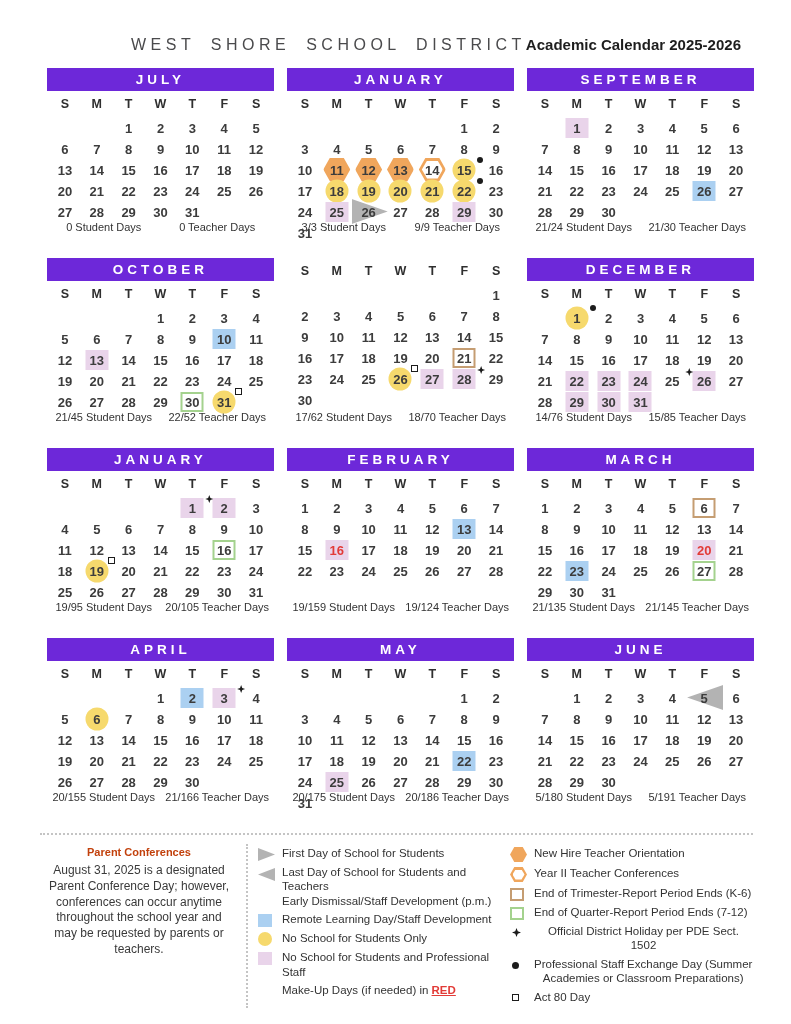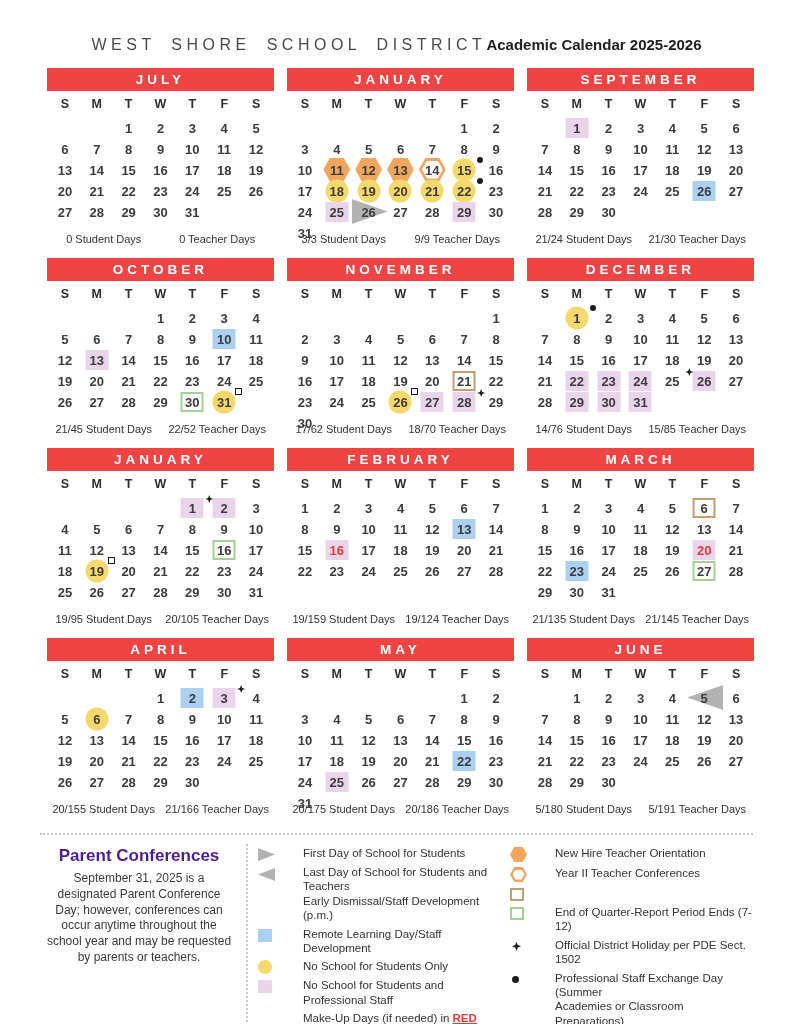--- a/index.html
+++ b/index.html
@@ -1,27 +1,27 @@
 <!DOCTYPE html>
 <html><head>
 <meta charset="utf-8">
 <style>
   * { margin:0; padding:0; box-sizing:border-box; }
   body { background:#fff; font-family:"Liberation Sans", sans-serif; }
   .page { position:relative; width:791px; height:1024px; background:#ffffff; overflow:hidden; }
 
   
-  .topbar { position:absolute; top:36px; left:52px; right:50px; display:flex; justify-content:center; align-items:baseline; }
+  .topbar { position:absolute; top:36px; left:52px; right:50px; display:flex; justify-content:flex-end; align-items:baseline; }
   .district { font-size:16px; letter-spacing:4.5px; word-spacing:7px; color:#4a4a4c; font-weight:400; }
   .pagetitle { font-size:15px; font-weight:800; color:#1e1e1e; }
 
   
   .cal-grid { position:absolute; top:68px; left:47px; display:grid; grid-template-columns:repeat(3,227px); column-gap:13px; }
   .month { position:relative; width:227px; height:190px; }
-  .mtitle { height:23px; background:#ef4444; color:#fff; font-size:13.5px; font-weight:700; letter-spacing:4px; text-align:center; line-height:23px; }
+  .mtitle { height:23px; background:#6d28d9; color:#fff; font-size:13.5px; font-weight:700; letter-spacing:4px; text-align:center; line-height:23px; }
   .wrow { display:grid; grid-template-columns:repeat(7,1fr); height:26px; align-items:center; padding:0 2px; }
   .wd { text-align:center; font-size:12.5px; font-weight:700; color:#2f2f2f; }
   .dgrid { display:grid; grid-template-columns:repeat(7,1fr); grid-auto-rows:21px; padding:0 2px; }
   .cell { position:relative; text-align:center; line-height:21px; }
   .num { position:relative; z-index:2; font-size:13px; font-weight:600; color:#3c3c3c; }
   .num.red { color:#e23b37; font-weight:700; }
 
   
   .shape { position:absolute; z-index:1; display:block; }
   .s-yellow { width:23px; height:23px; border-radius:50%; background:#f6d96d; left:50%; top:50%; transform:translate(-50%,-50%); }
@@ -38,33 +38,33 @@
   .s-tri-left  { width:36px; height:25px; right:-3px; top:-2px; background:#b3b3b3;
       clip-path:polygon(100% 0,0 50%,100% 100%); }
 
   
   .marker { position:absolute; z-index:3; display:block; }
   .mk-dot { width:6px; height:6px; border-radius:50%; background:#1c1c1c; top:-2px; right:-3px; }
   .mk-diamond { width:8px; height:8px; background:#1c1c1c; top:-2px; right:-5px;
       clip-path:polygon(50% 0,64% 36%,100% 50%,64% 64%,50% 100%,36% 64%,0 50%,36% 36%); }
   .mk-sq { width:7px; height:7px; border:1.5px solid #1c1c1c; background:#fff; top:-3px; right:-2px; }
 
-  .mfoot { position:absolute; top:165px; left:0; right:0; display:flex;align-items:flex-end; }
+  .mfoot { position:absolute; top:153px; left:0; right:0; display:flex;align-items:flex-end; }
   .fhalf { flex:1; text-align:center; font-size:11px; color:#333; }
 
   
   .legend { position:absolute; top:833px; left:40px; right:38px; border-top:2px dotted #c4c4c4; padding-top:9px; display:flex; }
   .pbox { width:208px; border-right:2px dotted #c4c4c4; padding:2px 12px 14px 4px; }
-  .pbox-title { font-size:17px; font-weight:700; color:#4c1d95; text-align:center; margin-bottom:5px; }
+  .pbox-title { font-size:11px; font-weight:700; color:#c2410c; text-align:center; margin-bottom:5px; }
   .pbox-body { font-size:12px; line-height:1.32; color:#3a3a3a; text-align:center; }
   .lcol { width:254px; padding:2px 0 0 10px; }
-  .lcol2 { flex:1; padding-left:8px; }
+  .lcol2 { flex:1; padding-left:8px;text-align:center; }
   .litem { display:flex; margin-bottom:4px; }
   .lic { width:24px; flex:0 0 24px; display:flex; justify-content:flex-start; padding-top:1px; }
-  .ltext { font-size:11.5px; line-height:1.25; color:#333;margin-left:21px; }
+  .ltext { font-size:11.5px; line-height:1.25; color:#333; }
   .redword { color:#e23b37; font-weight:700;text-decoration:underline; }
 
   i.lg { display:inline-block; }
   .lg-tri-right { width:17px; height:13px; background:#b3b3b3; clip-path:polygon(0 0,100% 50%,0 100%); margin-top:1px; }
   .lg-tri-left  { width:17px; height:13px; background:#b3b3b3; clip-path:polygon(100% 0,0 50%,100% 100%); margin-top:2px; }
   .lg-blue   { width:14px; height:13px; background:#abd0f1; margin-top:1px; }
   .lg-pink   { width:14px; height:13px; background:#e9d4ea; margin-top:1px; }
   .lg-yellow { width:14px; height:14px; border-radius:50%; background:#f6d96d; }
   .lg-none   { width:14px; height:13px; }
   .lg-hex, .lg-hex-o { position:relative; width:17px; height:15px; background:#f0a65c;
@@ -288,21 +288,20 @@
           <span class="cell"><span class="num">29</span></span>
           <span class="cell"><i class="shape s-green-o"></i><span class="num">30</span></span>
           <span class="cell"><i class="shape s-yellow"></i><span class="num">31</span><i class="marker mk-sq"></i></span>
         </div>
         <div class="mfoot">
           <span class="fhalf">21/45 Student Days</span>
           <span class="fhalf">22/52 Teacher Days</span>
         </div>
       </div>
       <div class="month">
-        <div class="mtitle">NOVEMBER</div>
         <div class="wrow">
           <span class="wd">S</span>
           <span class="wd">M</span>
           <span class="wd">T</span>
           <span class="wd">W</span>
           <span class="wd">T</span>
           <span class="wd">F</span>
           <span class="wd">S</span>
         </div>
         <div class="dgrid">
@@ -698,21 +697,21 @@
         <div class="mfoot">
           <span class="fhalf">5/180 Student Days</span>
           <span class="fhalf">5/191 Teacher Days</span>
         </div>
       </div>
     </div>
 
   <div class="legend">
     <div class="pbox">
       <div class="pbox-title">Parent Conferences</div>
-      <div class="pbox-body">September 31, 2025 is a designated Parent Conference Day; however, conferences can occur anytime throughout the school year and may be requested by parents or teachers.</div>
+      <div class="pbox-body">August 31, 2025 is a designated Parent Conference Day; however, conferences can occur anytime throughout the school year and may be requested by parents or teachers.</div>
     </div>
     <div class="lcol">
         <div class="litem">
           <span class="lic">
             <i class="lg lg-tri-right"></i>
           </span>
           <span class="ltext">
             <div>First Day of School for Students</div>
           </span>
         </div>
@@ -772,20 +771,23 @@
             <i class="lg lg-hex-o"></i>
           </span>
           <span class="ltext">
             <div>Year II Teacher Conferences</div>
           </span>
         </div>
         <div class="litem">
           <span class="lic">
             <i class="lg lg-tan-o"></i>
           </span>
+          <span class="ltext">
+            <div>End of Trimester-Report Period Ends (K-6)</div>
+          </span>
         </div>
         <div class="litem">
           <span class="lic">
             <i class="lg lg-green-o"></i>
           </span>
           <span class="ltext">
             <div>End of Quarter-Report Period Ends (7-12)</div>
           </span>
         </div>
         <div class="litem">

